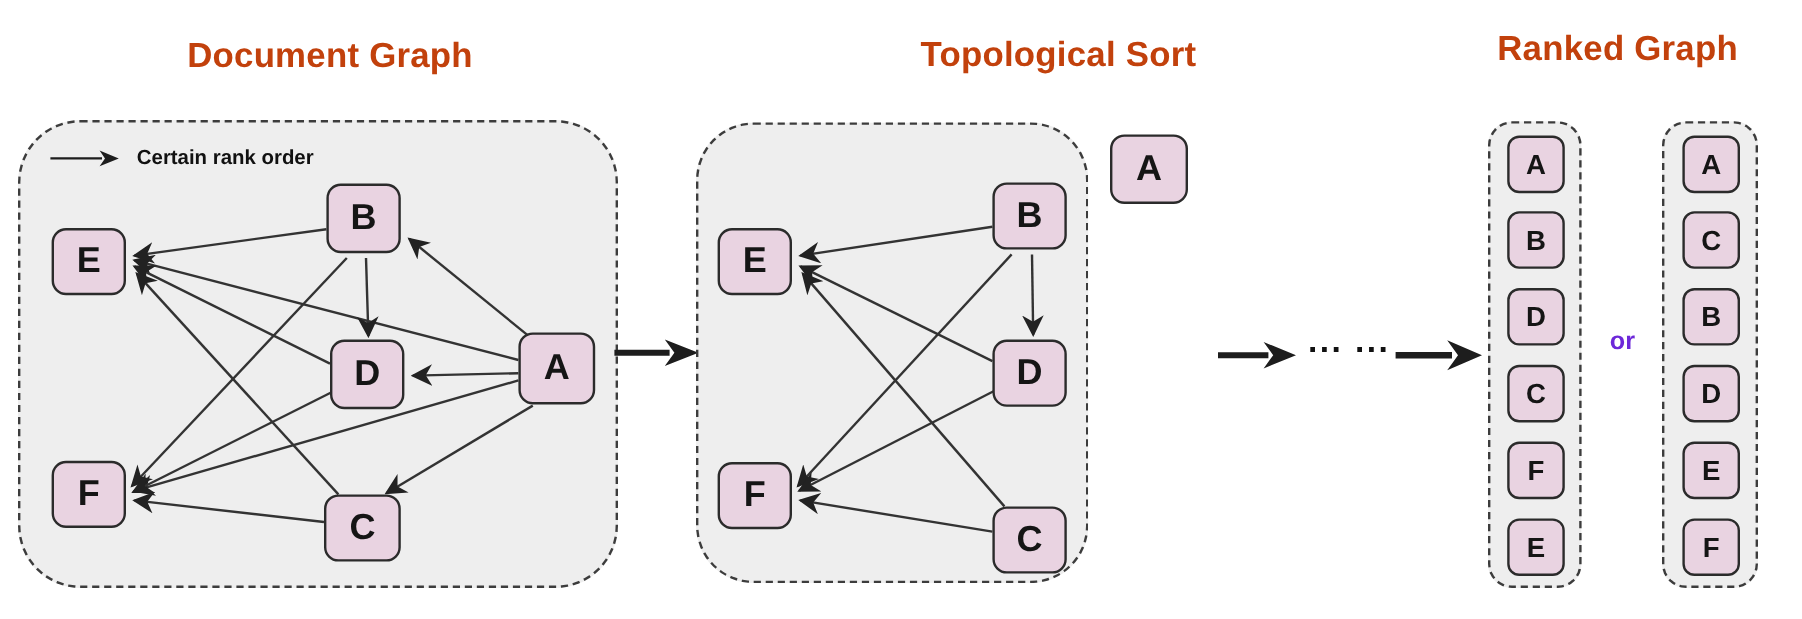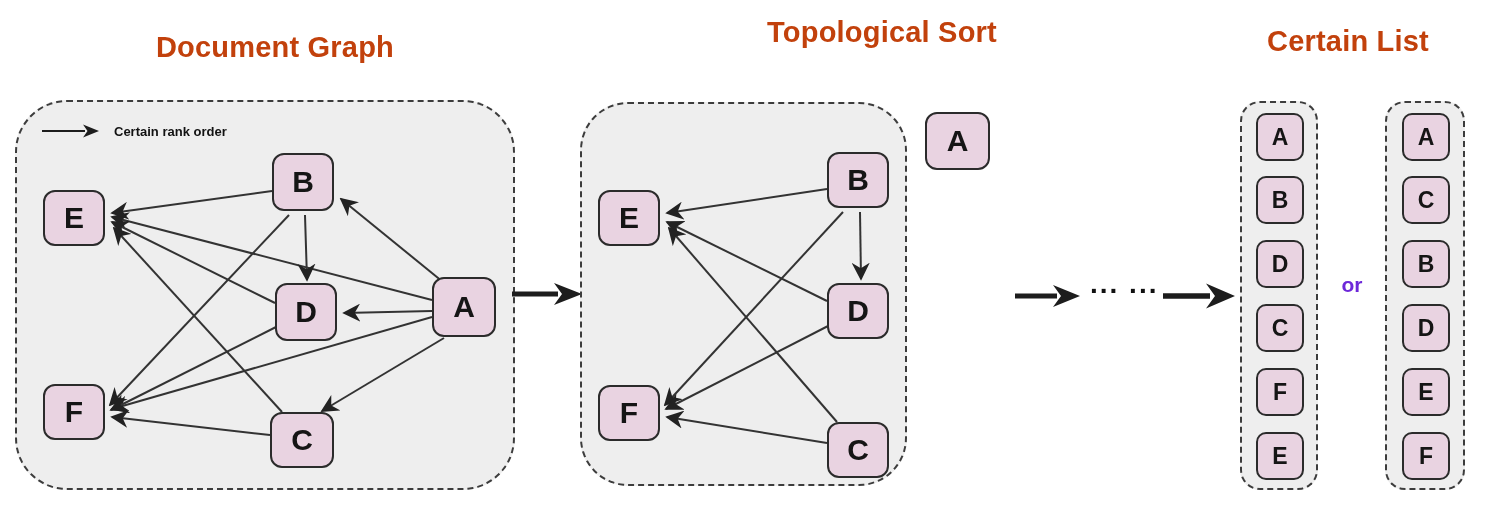--- a/index.html
+++ b/index.html
@@ -52,21 +52,21 @@
   .edges { position: absolute; left: 0; top: 0; }
   .edges line { stroke: #333333; stroke-width: 2; }
   .legend {
     position: absolute;
     left: 24px; top: 20px;
     display: flex;
     align-items: center;
     gap: 11px;
   }
   .legend-label {
-    font-size: 13px;
+    font-size: 17px;
     font-weight: 600;
     color: #111111;
   }
   .bigarrow { position: absolute; }
   .bigarrow line { stroke: #1d1d1d; }
   .bigarrow path { fill: #1d1d1d; }
   .dots {
     position: absolute;
     font-size: 28px;
     font-weight: 700;
@@ -81,22 +81,22 @@
     color: #6d28d9;
     text-align: center;
   }
 </style>
 </head>
 <body>
 
 <div id="stage">
 
   <div class="title" style="left:115px; top:31px; width:320px;">Document Graph</div>
-  <div class="title" style="left:722px; top:16px; width:320px;text-align:center;">Topological Sort</div>
-  <div class="title" style="left:1228px; top:25px; width:240px;">Certain List</div>
+  <div class="title" style="left:722px; top:30px; width:320px;text-align:center;">Topological Sort</div>
+  <div class="title" style="left:1228px; top:25px; width:240px;">Ranked Graph</div>
 
   <div class="panel" style="left:15px; top:100px; width:500px; height:390px; border-radius:52px;">
 
     <div class="legend">
       <svg width="62" height="18" viewBox="0 0 62 18">
         <line x1="1" y1="9" x2="44" y2="9" stroke="#1d1d1d" stroke-width="2"></line>
         <path d="M58,9 L42,2.5 L46.5,9 L42,15.5 Z" fill="#1d1d1d"></path>
       </svg>
       <span class="legend-label">Certain rank order</span>
     </div>

